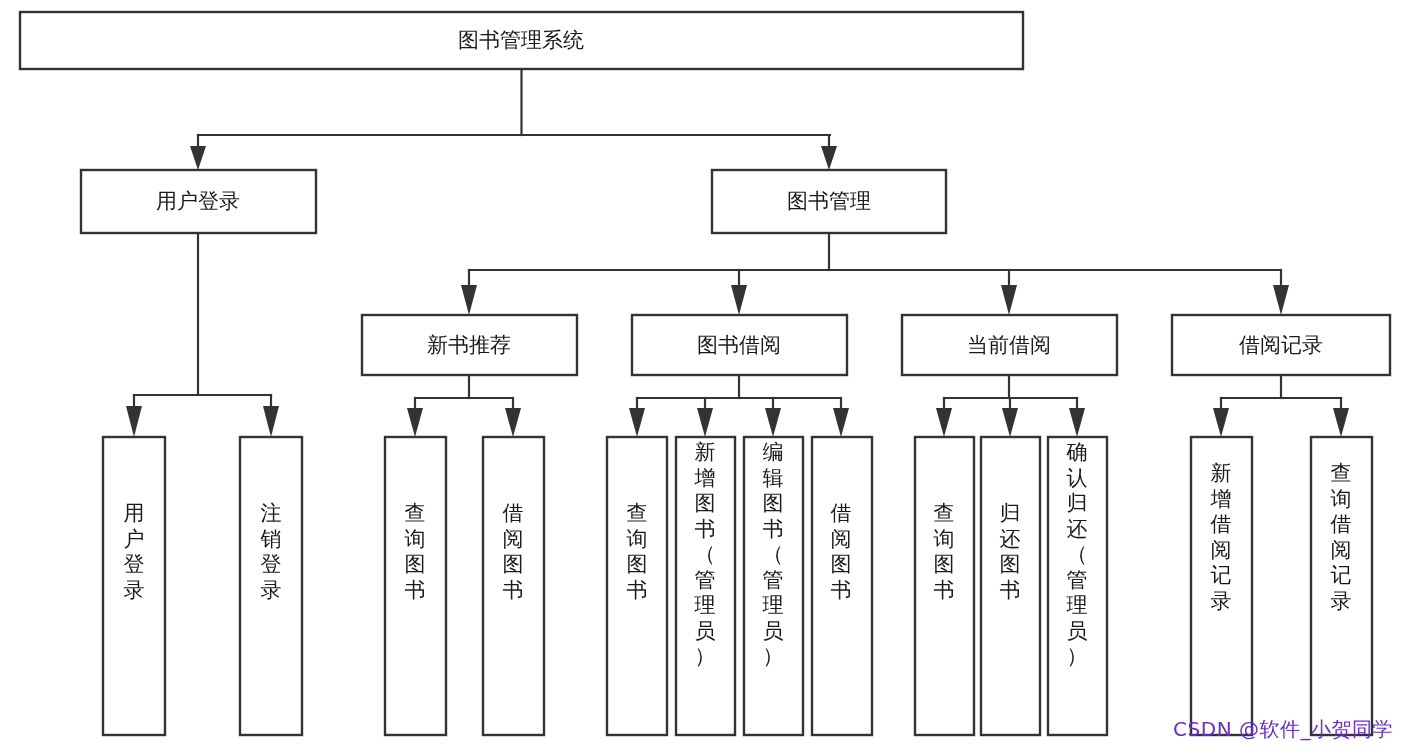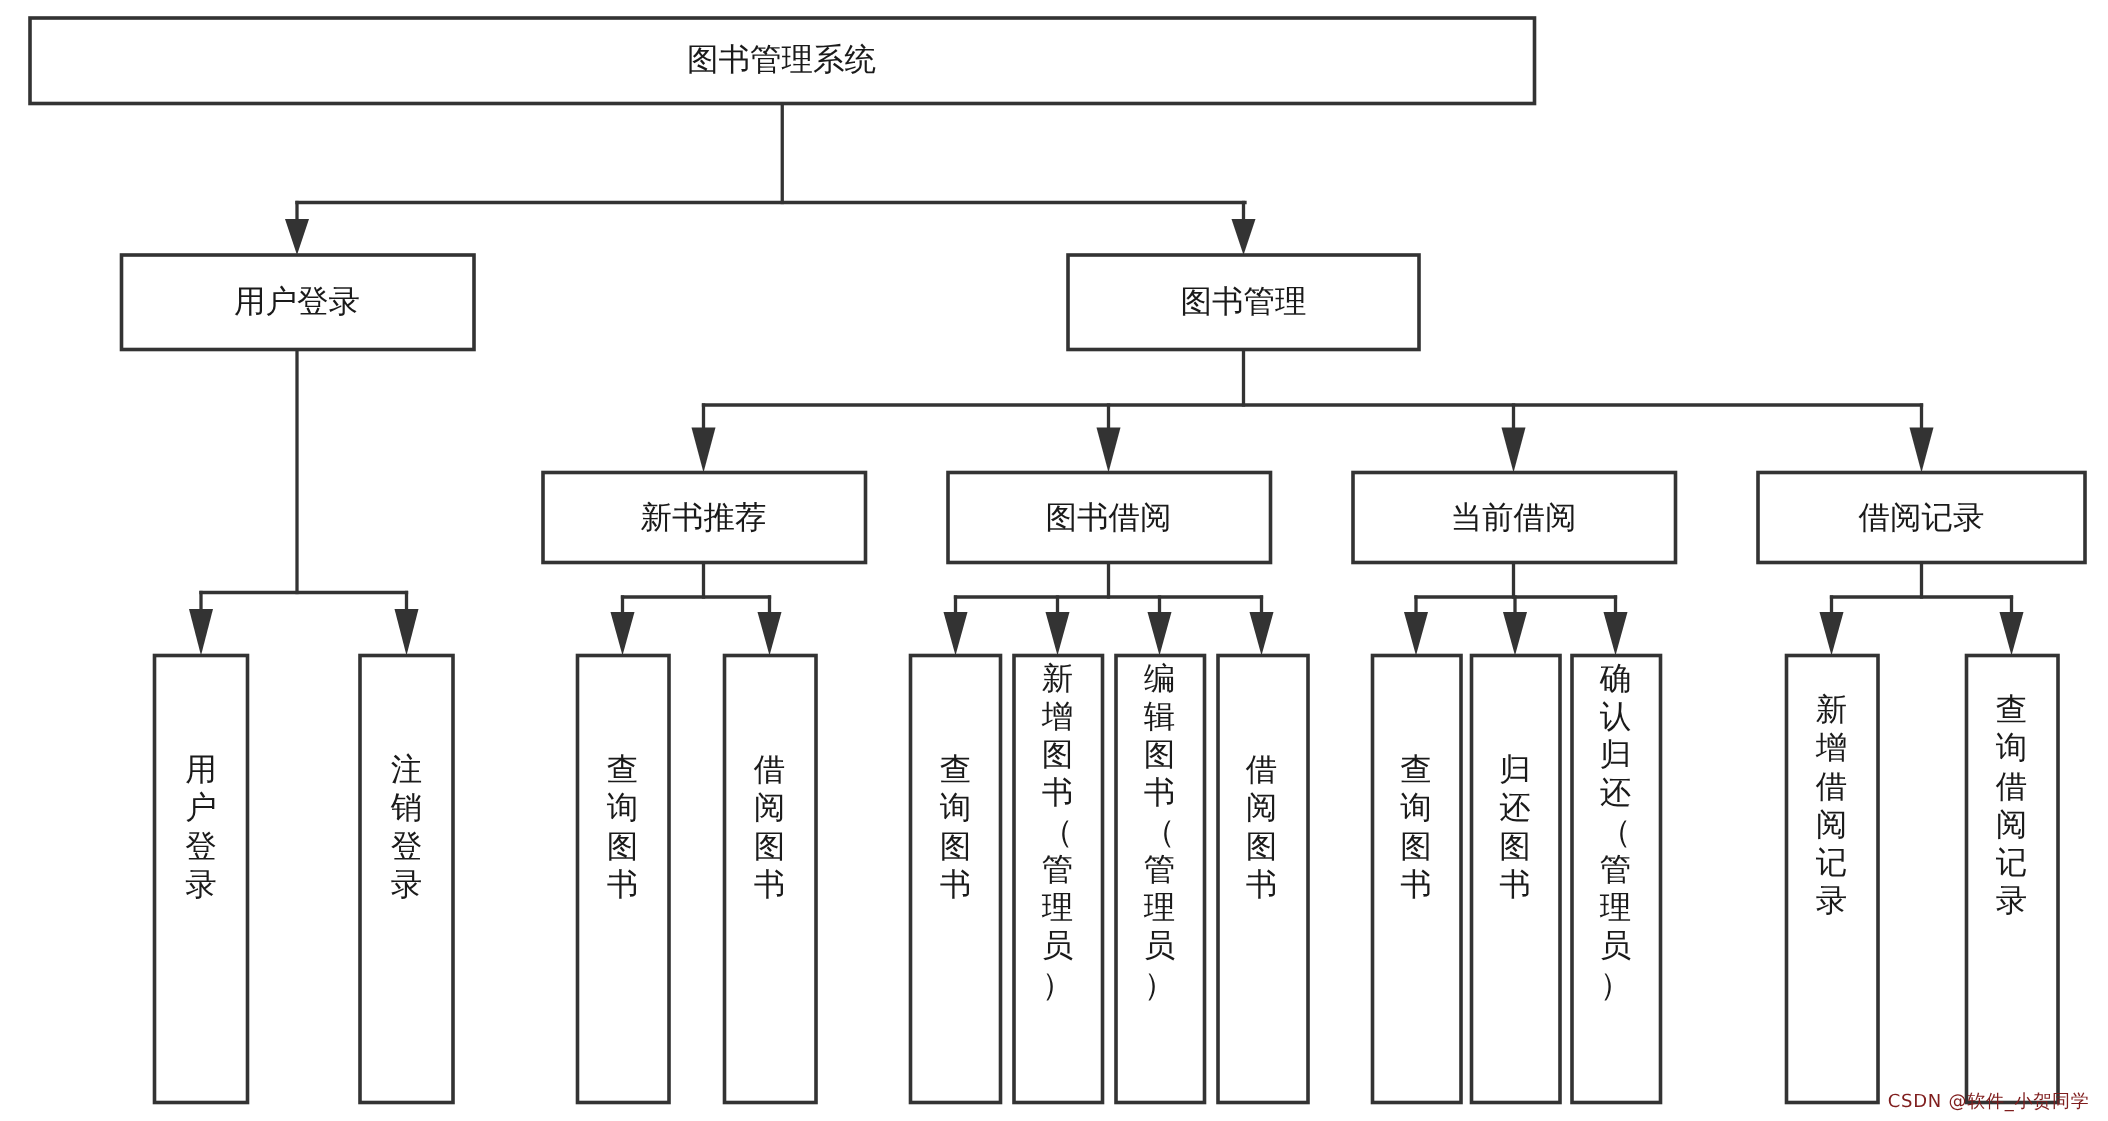--- a/index.html
+++ b/index.html
@@ -52,22 +52,22 @@
     fill: #1a1a1a;
     font-family: "DejaVu Sans", "Liberation Sans", sans-serif;
     font-size: 21px;
     text-anchor: middle;
   }
   .watermark-text {
     position: absolute;
     right: 12px;
     bottom: 4px;
     font-family: "DejaVu Sans", "Liberation Sans", sans-serif;
-    font-size: 12px;
-    color: #7f1d1d;
+    font-size: 20px;
+    color: #6d28d9;
     white-space: nowrap;
     letter-spacing: 0.5px;
   }
 </style>
 </head>
 <body>
 
 <div id="diagram-root">
   <svg class="flowchart" viewBox="0 0 1405 747" xmlns="http://www.w3.org/2000/svg">
 

